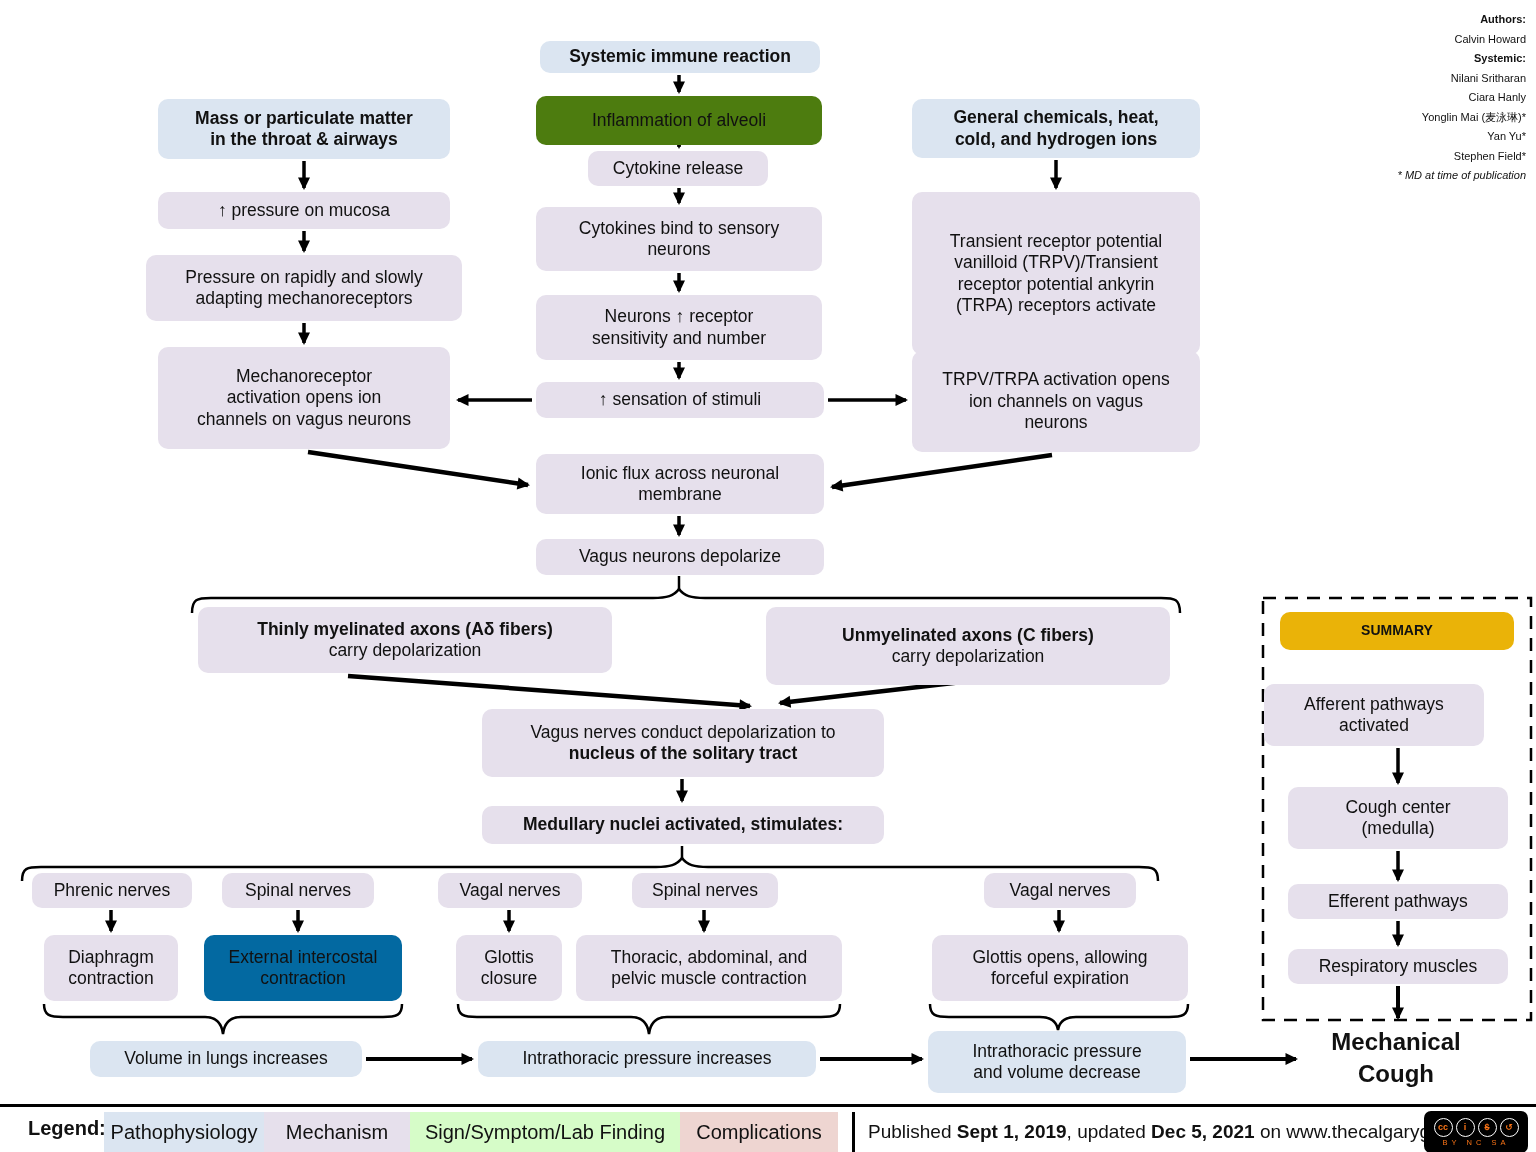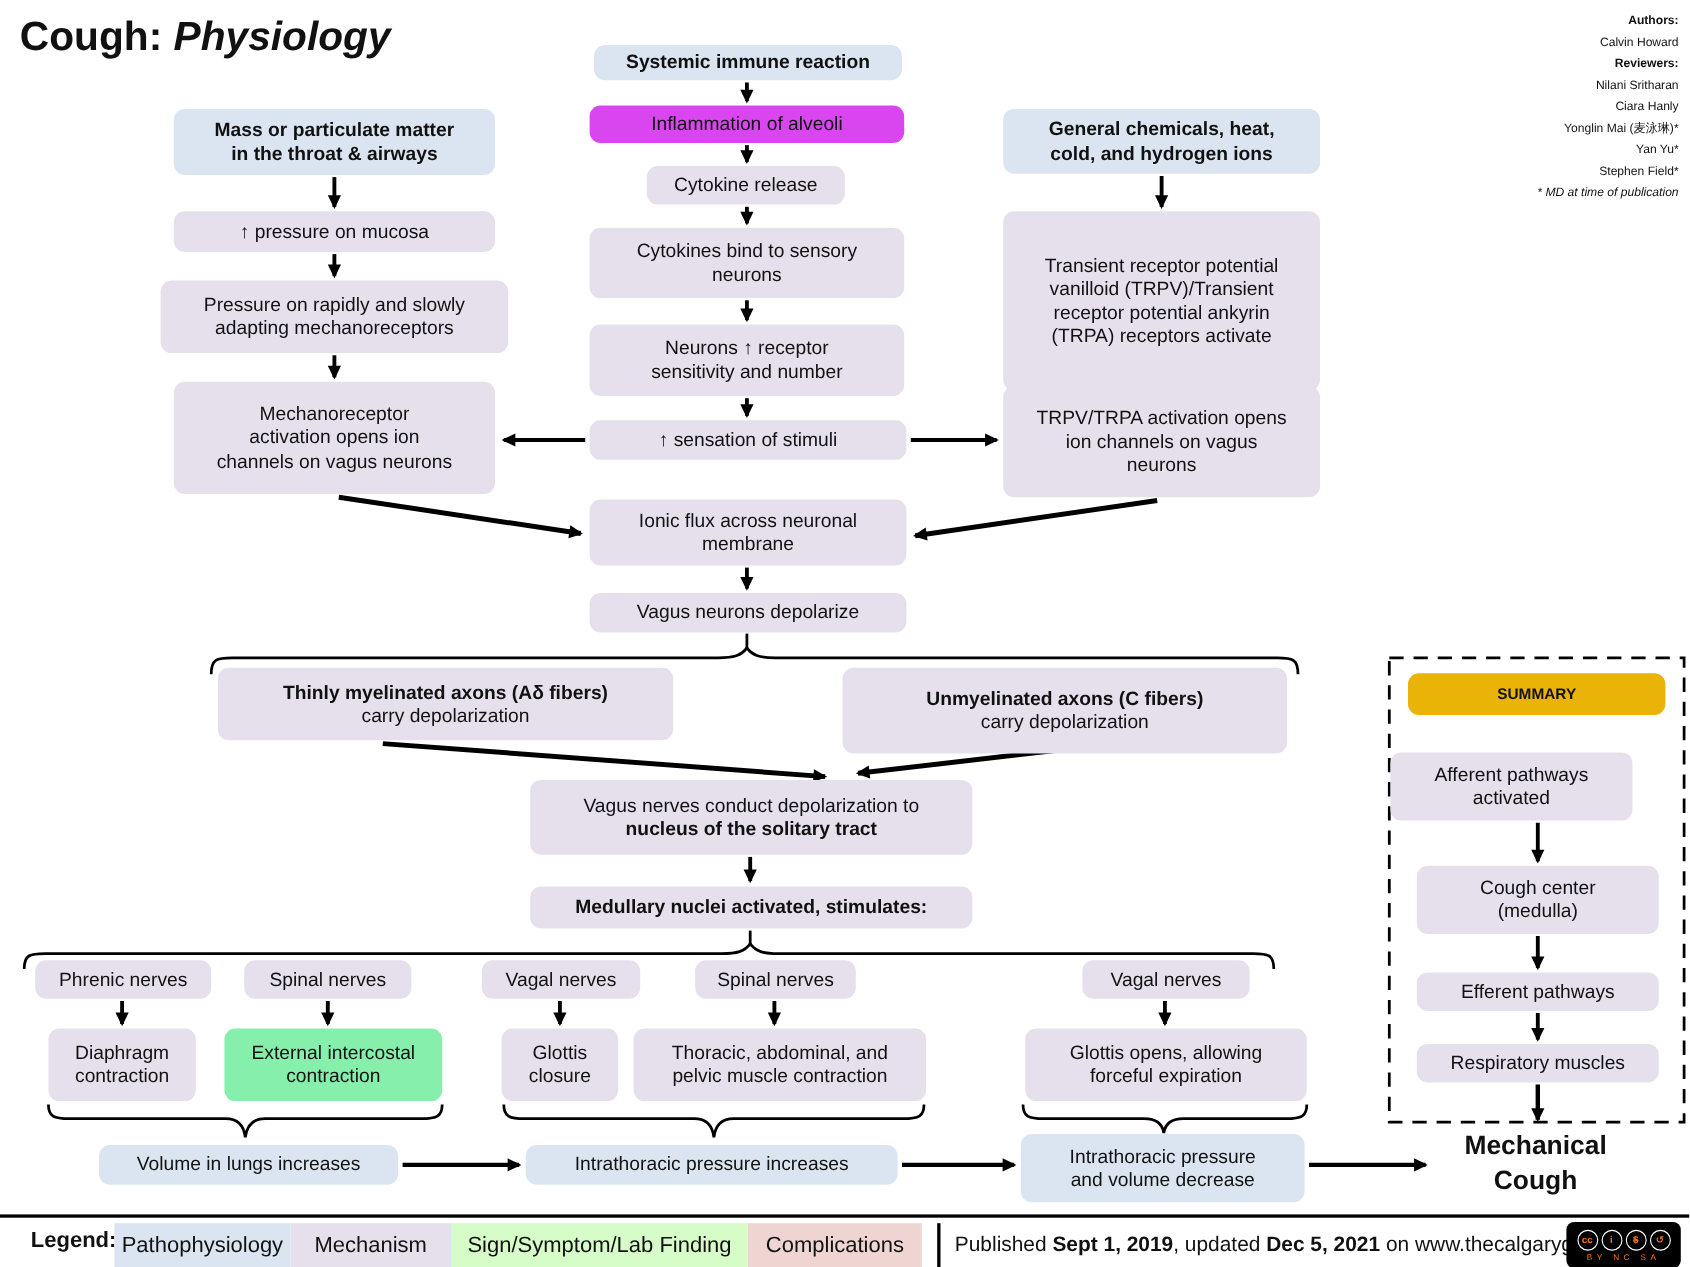--- a/index.html
+++ b/index.html
@@ -84,26 +84,25 @@
     <line x1="820" y1="1059" x2="922" y2="1059" stroke="#000" stroke-width="4" marker-end="url(#ah)"></line>
     <line x1="1190" y1="1059" x2="1296" y2="1059" stroke="#000" stroke-width="4" marker-end="url(#ah)"></line>
 
     <rect x="1263" y="598" width="268" height="422" fill="none" stroke="#000" stroke-width="2.5" stroke-dasharray="13 9"></rect>
     <line x1="1398" y1="748" x2="1398" y2="783" stroke="#000" stroke-width="3.5" marker-end="url(#ah)"></line>
     <line x1="1398" y1="851" x2="1398" y2="880" stroke="#000" stroke-width="3.5" marker-end="url(#ah)"></line>
     <line x1="1398" y1="921" x2="1398" y2="945" stroke="#000" stroke-width="3.5" marker-end="url(#ah)"></line>
     <line x1="1398" y1="986" x2="1398" y2="1018" stroke="#000" stroke-width="4" marker-end="url(#ah)"></line>
   </svg>
 
-  <div id="title"><span>Cough:</span> <span class="em">Physiology</span></div>
 
   <div id="credits">
     <div class="b">Authors:</div>
     <div>Calvin Howard</div>
-    <div class="b">Reviewers:</div>
+    <div class="b">Systemic:</div>
     <div>Nilani Sritharan</div>
     <div>Ciara Hanly</div>
     <div>Yonglin Mai (麦泳琳)*</div>
     <div>Yan Yu*</div>
     <div>Stephen Field*</div>
     <div class="i">* MD at time of publication</div>
   </div>
 
   <div id="canvas">
       <div class="node" style="left: 158px; top: 99px; width: 292px; height: 60px; background: rgb(219, 229, 241);">
@@ -118,21 +117,21 @@
         <div>adapting mechanoreceptors</div>
       </div>
       <div class="node" style="left: 158px; top: 347px; width: 292px; height: 102px; background: rgb(230, 224, 236);">
         <div>Mechanoreceptor</div>
         <div>activation opens ion</div>
         <div>channels on vagus neurons</div>
       </div>
       <div class="node" style="left: 540px; top: 41px; width: 280px; height: 32px; background: rgb(219, 229, 241);">
         <div class="b">Systemic immune reaction</div>
       </div>
-      <div class="node" style="left: 536px; top: 96px; width: 286px; height: 34px; background: #d946ef;">
+      <div class="node" style="left: 536px; top: 96px; width: 286px; height: 49px; background: #4d7c0f;">
         <div>Inflammation of alveoli</div>
       </div>
       <div class="node" style="left: 588px; top: 151px; width: 180px; height: 35px; background: rgb(230, 224, 236);">
         <div>Cytokine release</div>
       </div>
       <div class="node" style="left: 536px; top: 207px; width: 286px; height: 64px; background: rgb(230, 224, 236);">
         <div>Cytokines bind to sensory</div>
         <div>neurons</div>
       </div>
       <div class="node" style="left: 536px; top: 295px; width: 286px; height: 65px; background: rgb(230, 224, 236);">
@@ -191,21 +190,21 @@
       <div class="node" style="left: 632px; top: 873px; width: 146px; height: 35px; background: rgb(230, 224, 236);">
         <div>Spinal nerves</div>
       </div>
       <div class="node" style="left: 984px; top: 873px; width: 152px; height: 35px; background: rgb(230, 224, 236);">
         <div>Vagal nerves</div>
       </div>
       <div class="node" style="left: 44px; top: 935px; width: 134px; height: 66px; background: rgb(230, 224, 236);">
         <div>Diaphragm</div>
         <div>contraction</div>
       </div>
-      <div class="node" style="left: 204px; top: 935px; width: 198px; height: 66px; background: #86efac;">
+      <div class="node" style="left: 204px; top: 935px; width: 198px; height: 66px; background: #0369a1;">
         <div>External intercostal</div>
         <div>contraction</div>
       </div>
       <div class="node" style="left: 456px; top: 935px; width: 106px; height: 66px; background: rgb(230, 224, 236);">
         <div>Glottis</div>
         <div>closure</div>
       </div>
       <div class="node" style="left: 576px; top: 935px; width: 266px; height: 66px; background: rgb(230, 224, 236);">
         <div>Thoracic, abdominal, and</div>
         <div>pelvic muscle contraction</div>

